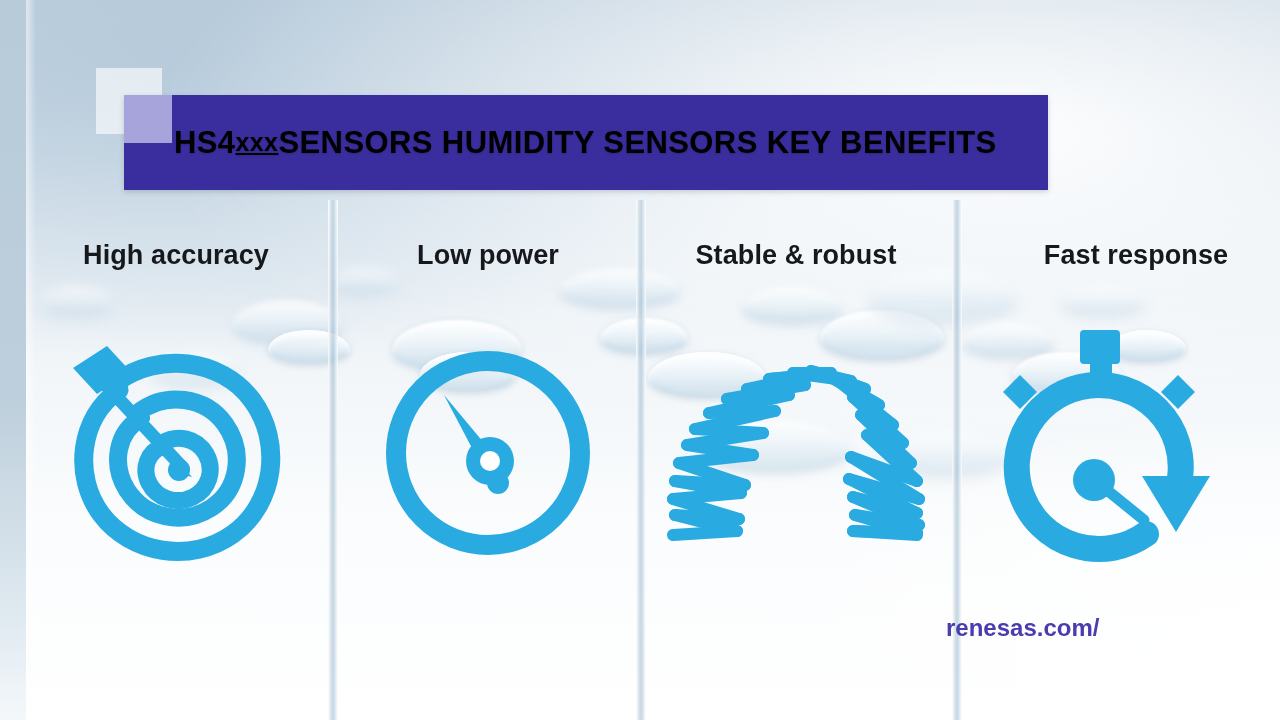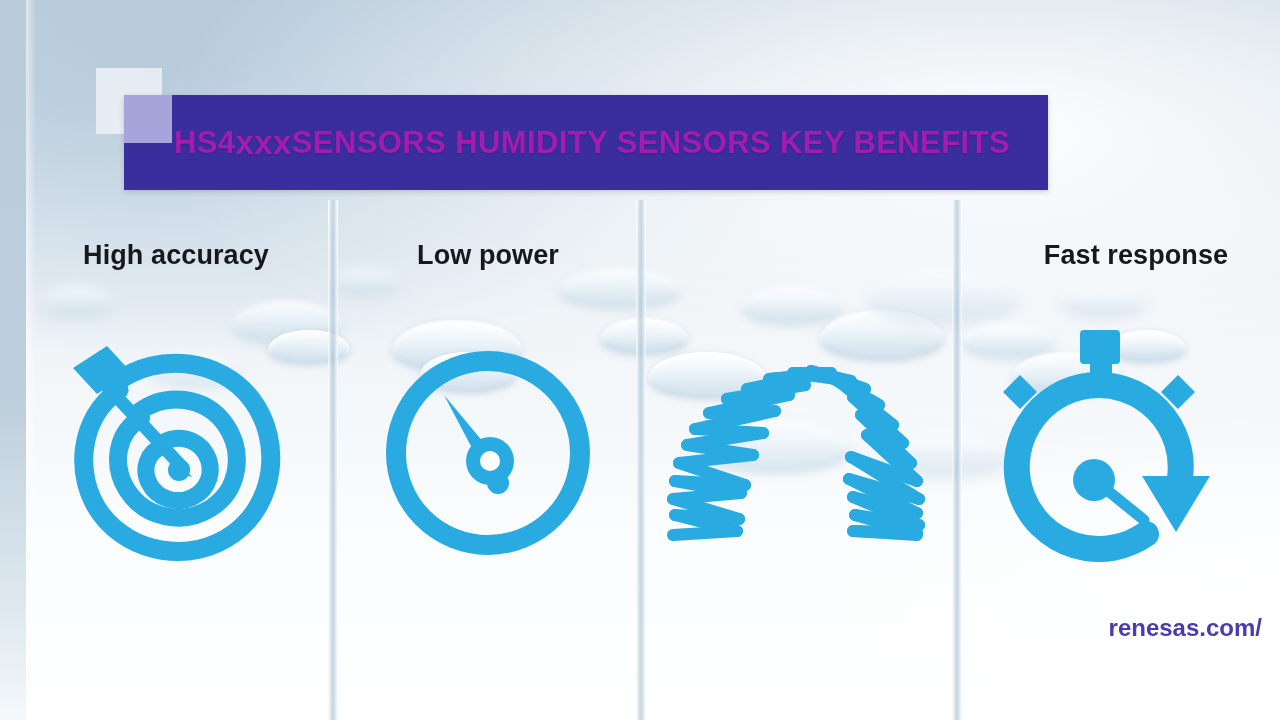--- a/index.html
+++ b/index.html
@@ -114,29 +114,29 @@
     left: 124px; top: 95px;
     width: 48px; height: 48px;
     background: #a6a4da;
   }
   .title-text {
     position: absolute;
     left: 174px; top: 95px;
     height: 95px;
     display: flex;
     align-items: center;
-    color: #a21caf;
+    color: #000000;
     font-size: 31px;
     font-weight: 700;
     letter-spacing: .4px;
     font-stretch: condensed;
     white-space: nowrap;
     text-shadow: 0 1px 2px rgba(0,0,0,.18);
   }
-  .title-text .lower { text-transform: none; font-size: 33px; }
+  .title-text .lower { text-transform: none; font-size: 25px; text-decoration: underline; }
 
   
   .col {
     position: absolute;
     top: 240px;
     width: 316px;
     text-align: center;
   }
   .col.c0 { left: 18px;  }
   .col.c1 { left: 330px; }
@@ -164,21 +164,21 @@
   .icon-wrap.c0 { left: 18px;  }
   .icon-wrap.c1 { left: 330px; }
   .icon-wrap.c2 { left: 638px; }
   .icon-wrap.c3 { left: 946px; }
 
   .url-block {
     position: absolute;
     left: 946px;
     top: 612px;
     width: 316px;
-    text-align: right;
+    text-align: left;
     color: #4a3bae;
     font-size: 24px;
     font-weight: 700;
     line-height: 1.32;
     font-stretch: condensed;
   }
 </style>
 </head>
 <body>
 
@@ -223,20 +223,23 @@
       <span class="lower">xxx</span>
       <span> SENSORS HUMIDITY SENSORS KEY BENEFITS</span>
   </div>
 
   <div class="col c0">
     <div class="col-heading">High accuracy</div>
   </div>
   <div class="col c1">
     <div class="col-heading">Low power</div>
   </div>
+  <div class="col c2">
+    <div class="col-heading">Stable &amp; robust</div>
+  </div>
   <div class="col c3">
     <div class="col-heading">Fast response</div>
   </div>
 
   <div class="icon-wrap c0">
     <svg width="230" height="230" viewBox="0 0 230 230" aria-hidden="true">
       <g fill="none" stroke="#29abe2" stroke-linecap="round" stroke-linejoin="round">
 
         <path d="M56 44 C96 14 160 20 191 62 C222 104 214 166 172 196
                  C130 226 70 216 40 176 C12 138 18 80 58 52" stroke-width="19"></path>

